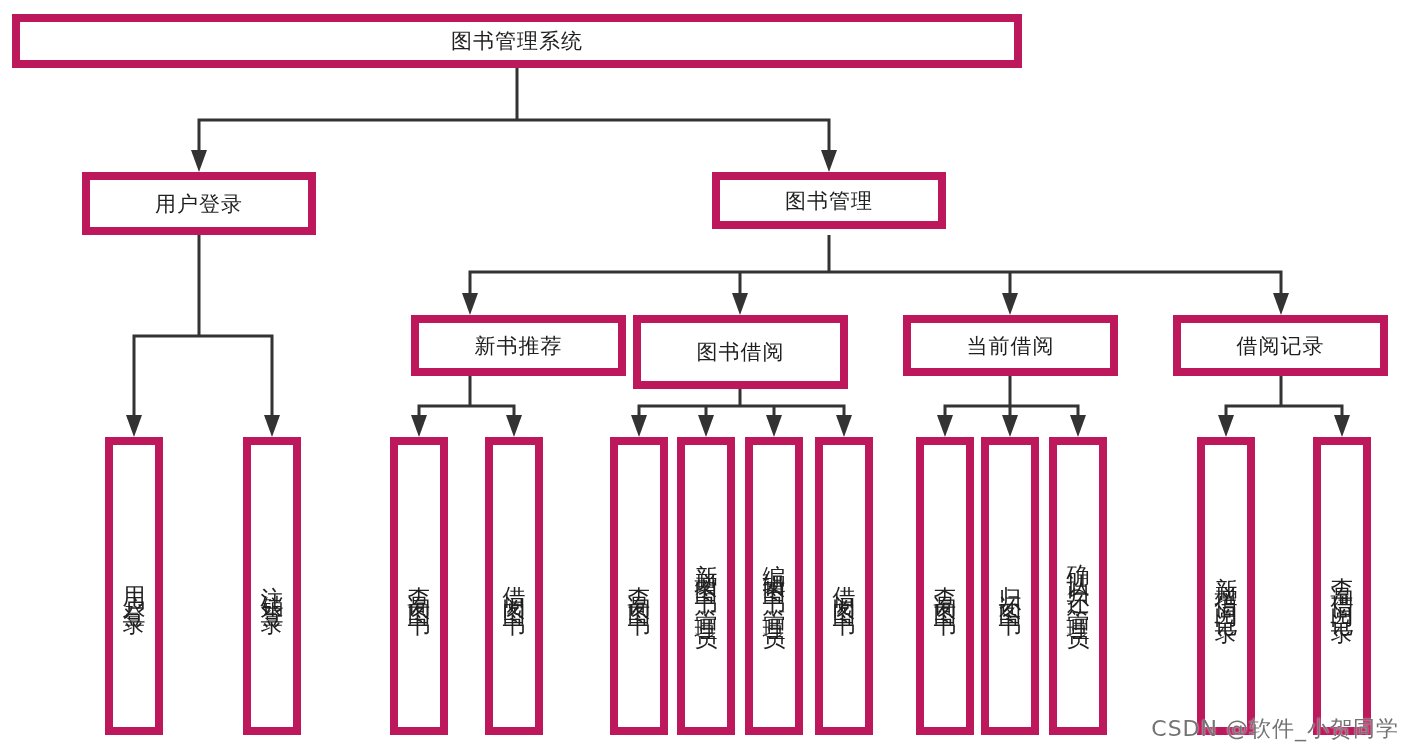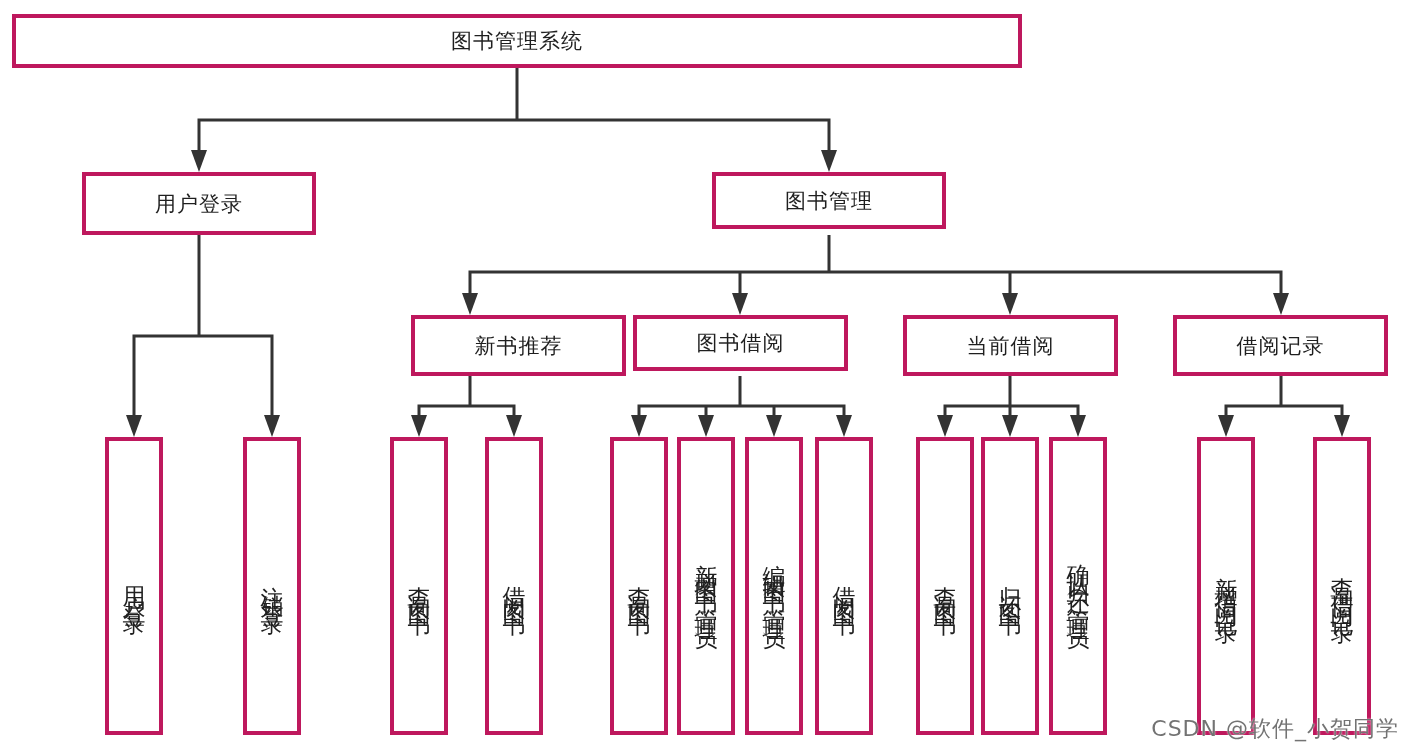--- a/index.html
+++ b/index.html
@@ -17,21 +17,21 @@
   }
   .connectors {
     position: absolute;
     left: 0; top: 0;
     width: 1405px;
     height: 747px;
   }
   .node {
     position: absolute;
     box-sizing: border-box;
-    border: 4px solid #be185d;
+    border: 8px solid #be185d;
     background: #ffffff;
     display: flex;
     align-items: center;
     justify-content: center;
     color: #1f1f1f;
   }
   .hlabel {
     font-size: 21px;
     letter-spacing: 1px;
     white-space: nowrap;
@@ -109,21 +109,21 @@
   <div class="node" style="left:82px; top:172px; width:234px; height:63px;">
     <span class="hlabel">用户登录</span>
   </div>
   <div class="node" style="left:712px; top:172px; width:234px; height:57px;">
     <span class="hlabel">图书管理</span>
   </div>
 
   <div class="node" style="left:363px; top:315px; width:215px; height:61px;margin-left:48px;">
     <span class="hlabel">新书推荐</span>
   </div>
-  <div class="node" style="left:633px; top:315px; width:215px; height:56px;">
+  <div class="node" style="left:633px; top:315px; width:215px; height:74px;">
     <span class="hlabel">图书借阅</span>
   </div>
   <div class="node" style="left:903px; top:315px; width:215px; height:61px;">
     <span class="hlabel">当前借阅</span>
   </div>
   <div class="node" style="left:1173px; top:315px; width:215px; height:61px;">
     <span class="hlabel">借阅记录</span>
   </div>
 
   <div class="node leaf" style="left:105px; top:437px; width:58px; height:298px;">

